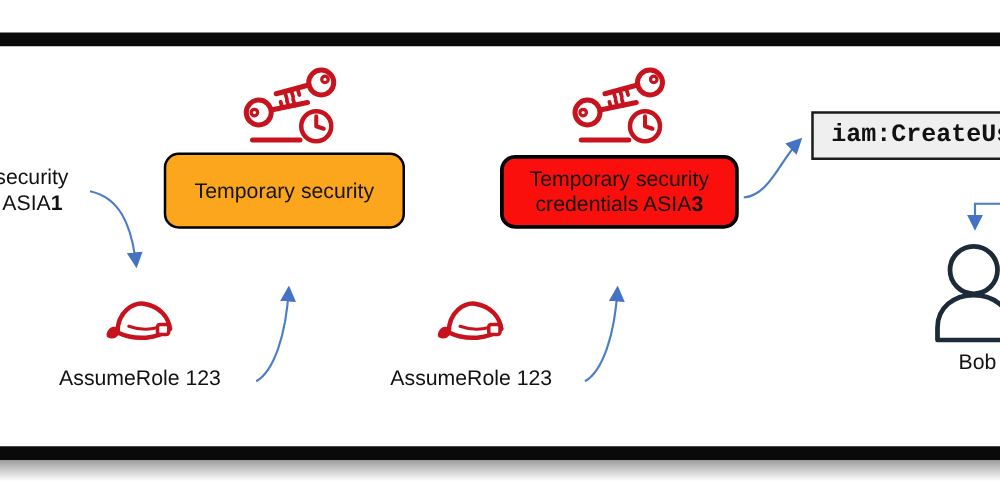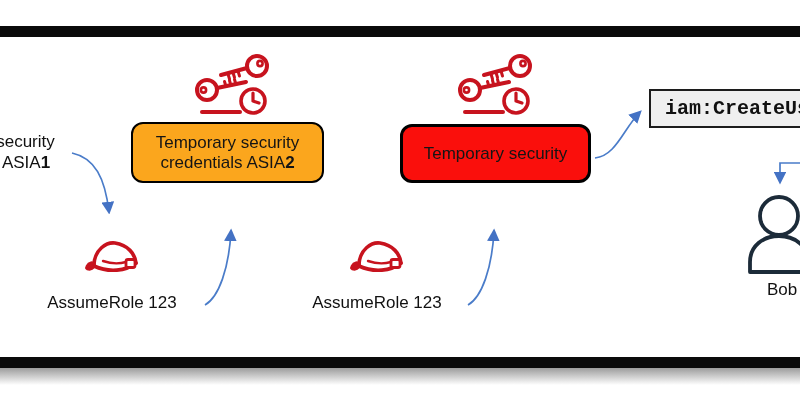--- a/index.html
+++ b/index.html
@@ -79,25 +79,25 @@
       <path d="M23,36 L52,30"></path>
       <path d="M32,34.5 l-1.5,-5 M37,33.5 l-1.5,-5 M42,32.5 l-1.5,-5" stroke-width="3"></path>
       <circle cx="59" cy="49" r="12" fill="#ffffff" stroke-width="3.6"></circle>
       <path d="M59,49 V41 M59,49 L65,51" stroke-width="3.2"></path>
       <path d="M8,60 H46"></path>
     </g>
   </svg>
 
   <div class="cred-box" id="cred2-box">
     <div>Temporary security</div>
-    <div><span>credentials ASIA</span><span class="bold-num">2</span></div>
   </div>
 
   <div class="cred-box" id="cred3-box">
     <div>Temporary security</div>
+    <div><span>credentials ASIA</span><span class="bold-num">3</span></div>
   </div>
 
   <div class="code-box">iam:CreateUser</div>
 
   <svg class="icon" style="left:80px;top:235px" width="66" height="46" viewBox="0 0 64 46">
     <g stroke="#C7131E" fill="none" stroke-linecap="round" stroke-linejoin="round">
       <path d="M13,31 C13,14 26,7 34,8 C47,10 54,19 55,28" stroke-width="3.6"></path>
       <path d="M13,31 C28,38 45,36 55,28" stroke-width="3.6"></path>
       <path d="M22,26 C32,29.5 40,28.5 45,27" stroke-width="2.4"></path>
       <path d="M6,31 C8,27 12,27 13.5,29 C14,31 12.5,34 8.5,34.5 C5,34.5 5,33 6,31 Z" stroke-width="2.6" fill="#C7131E"></path>

